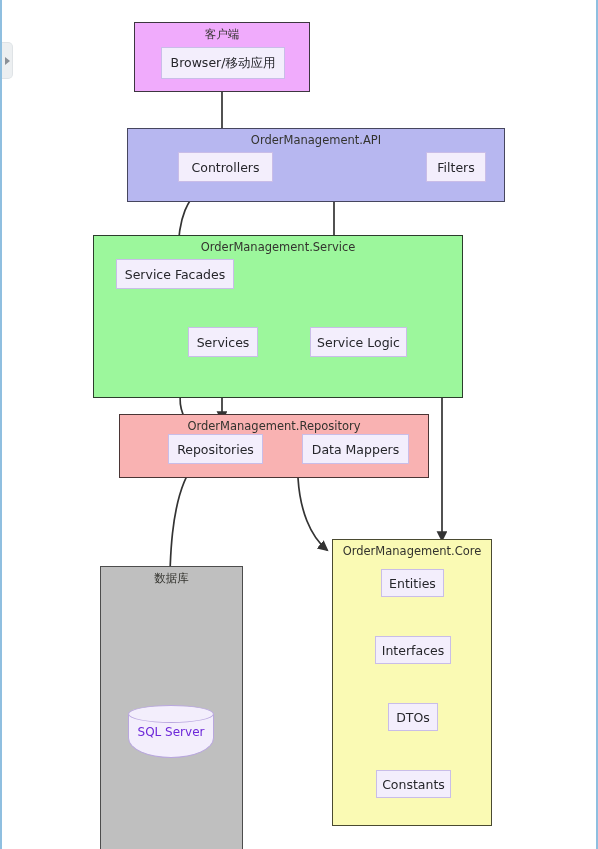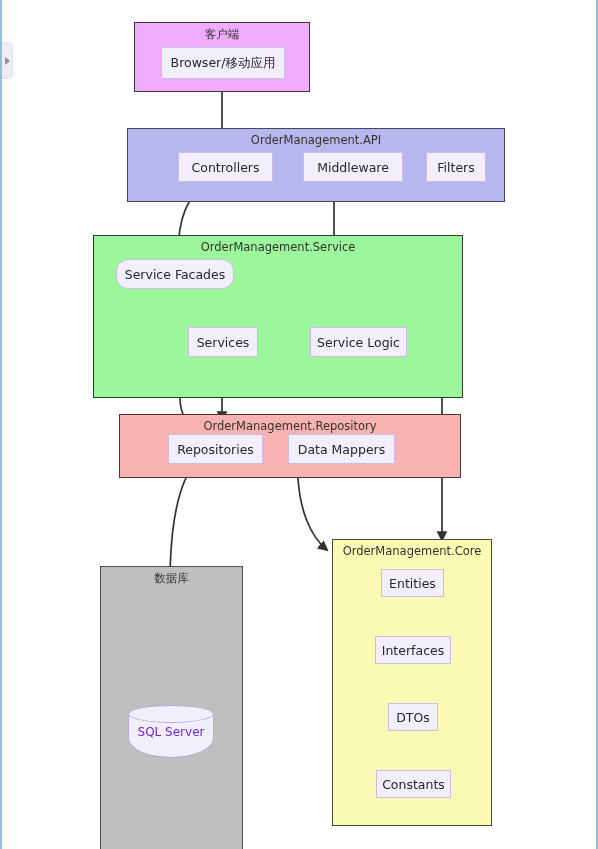--- a/index.html
+++ b/index.html
@@ -174,35 +174,34 @@
   </svg>
 
   <div class="group client" style="left:134px; top:22px; width:176px; height:70px;">
     <div class="group-label">客户端</div>
     <div class="node" style="left:26px; top:24px; width:124px; height:32px;">Browser/移动应用</div>
   </div>
 
   <div class="group api" style="left:127px; top:128px; width:378px; height:74px;padding-left:36px;">
     <div class="group-label">OrderManagement.API</div>
     <div class="node" style="left:50px; top:23px; width:95px; height:30px;">Controllers</div>
-    <div class="node" style="left:175px; top:23px; width:100px; height:30px;">Middleware</div>
     <div class="node" style="left:298px; top:23px; width:60px; height:30px;">Filters</div>
   </div>
 
   <div class="group service" style="left:93px; top:235px; width:370px; height:163px;padding-left:8px;">
     <div class="group-label">OrderManagement.Service</div>
-    <div class="node" style="left:22px; top:23px; width:118px; height:30px;border-radius:12px;">Service Facades</div>
+    <div class="node" style="left:22px; top:23px; width:118px; height:30px;">Service Facades</div>
     <div class="node" style="left:94px; top:91px; width:70px; height:30px;">Services</div>
     <div class="node" style="left:216px; top:91px; width:97px; height:30px;">Service Logic</div>
   </div>
 
-  <div class="group repository" style="left:119px; top:414px; width:342px; height:64px;">
+  <div class="group repository" style="left:119px; top:414px; width:310px; height:64px;">
     <div class="group-label">OrderManagement.Repository</div>
     <div class="node" style="left:48px; top:19px; width:95px; height:30px;">Repositories</div>
-    <div class="node" style="left:168px; top:19px; width:107px; height:30px;">Data Mappers</div>
+    <div class="node" style="left:182px; top:19px; width:107px; height:30px;">Data Mappers</div>
   </div>
 
   <div class="group database" style="left:100px; top:518px; width:143px; height:325px;">
     <div class="group-label">数据库</div>
     <div class="cylinder" style="left:27px; top:138px; width:86px; height:53px;">
       <div class="cyl-body"></div>
       <div class="cyl-top"></div>
       <div class="cyl-label">SQL Server</div>
     </div>
   </div>

